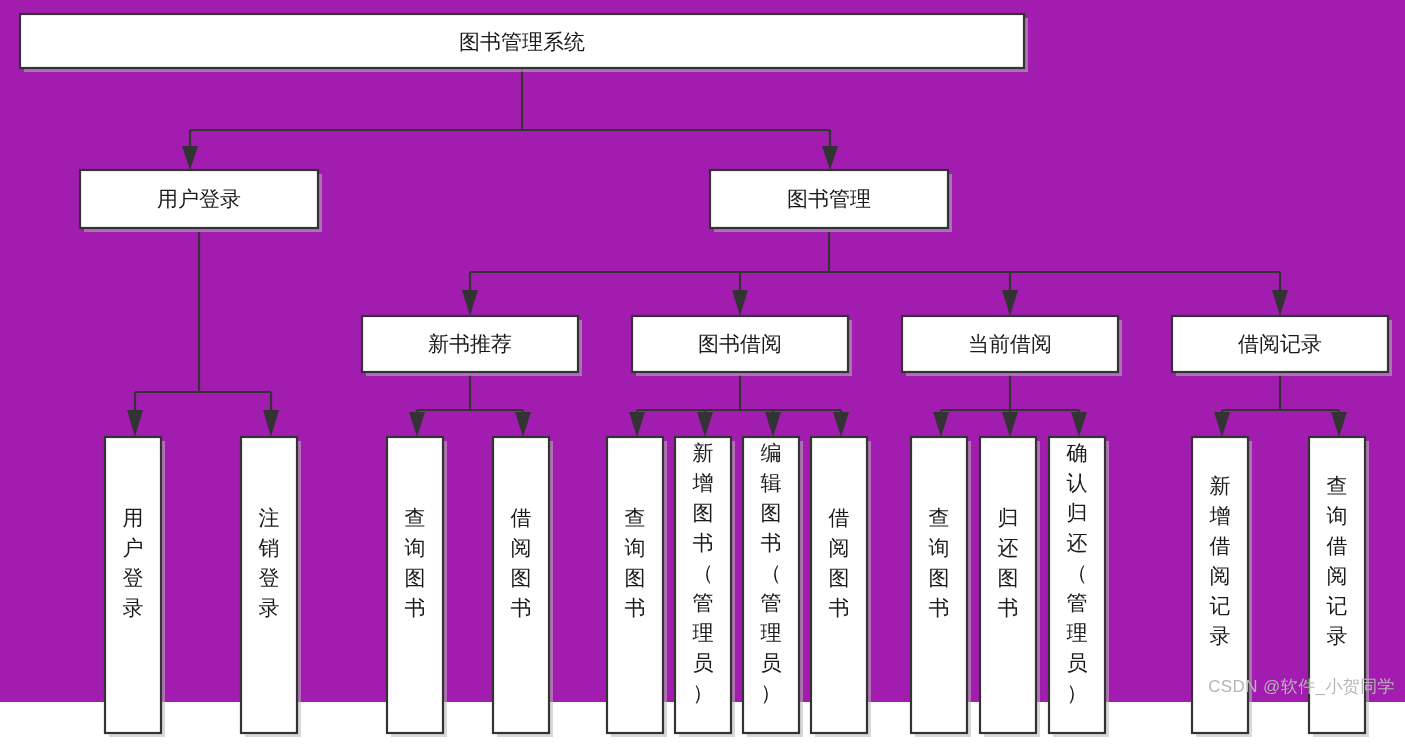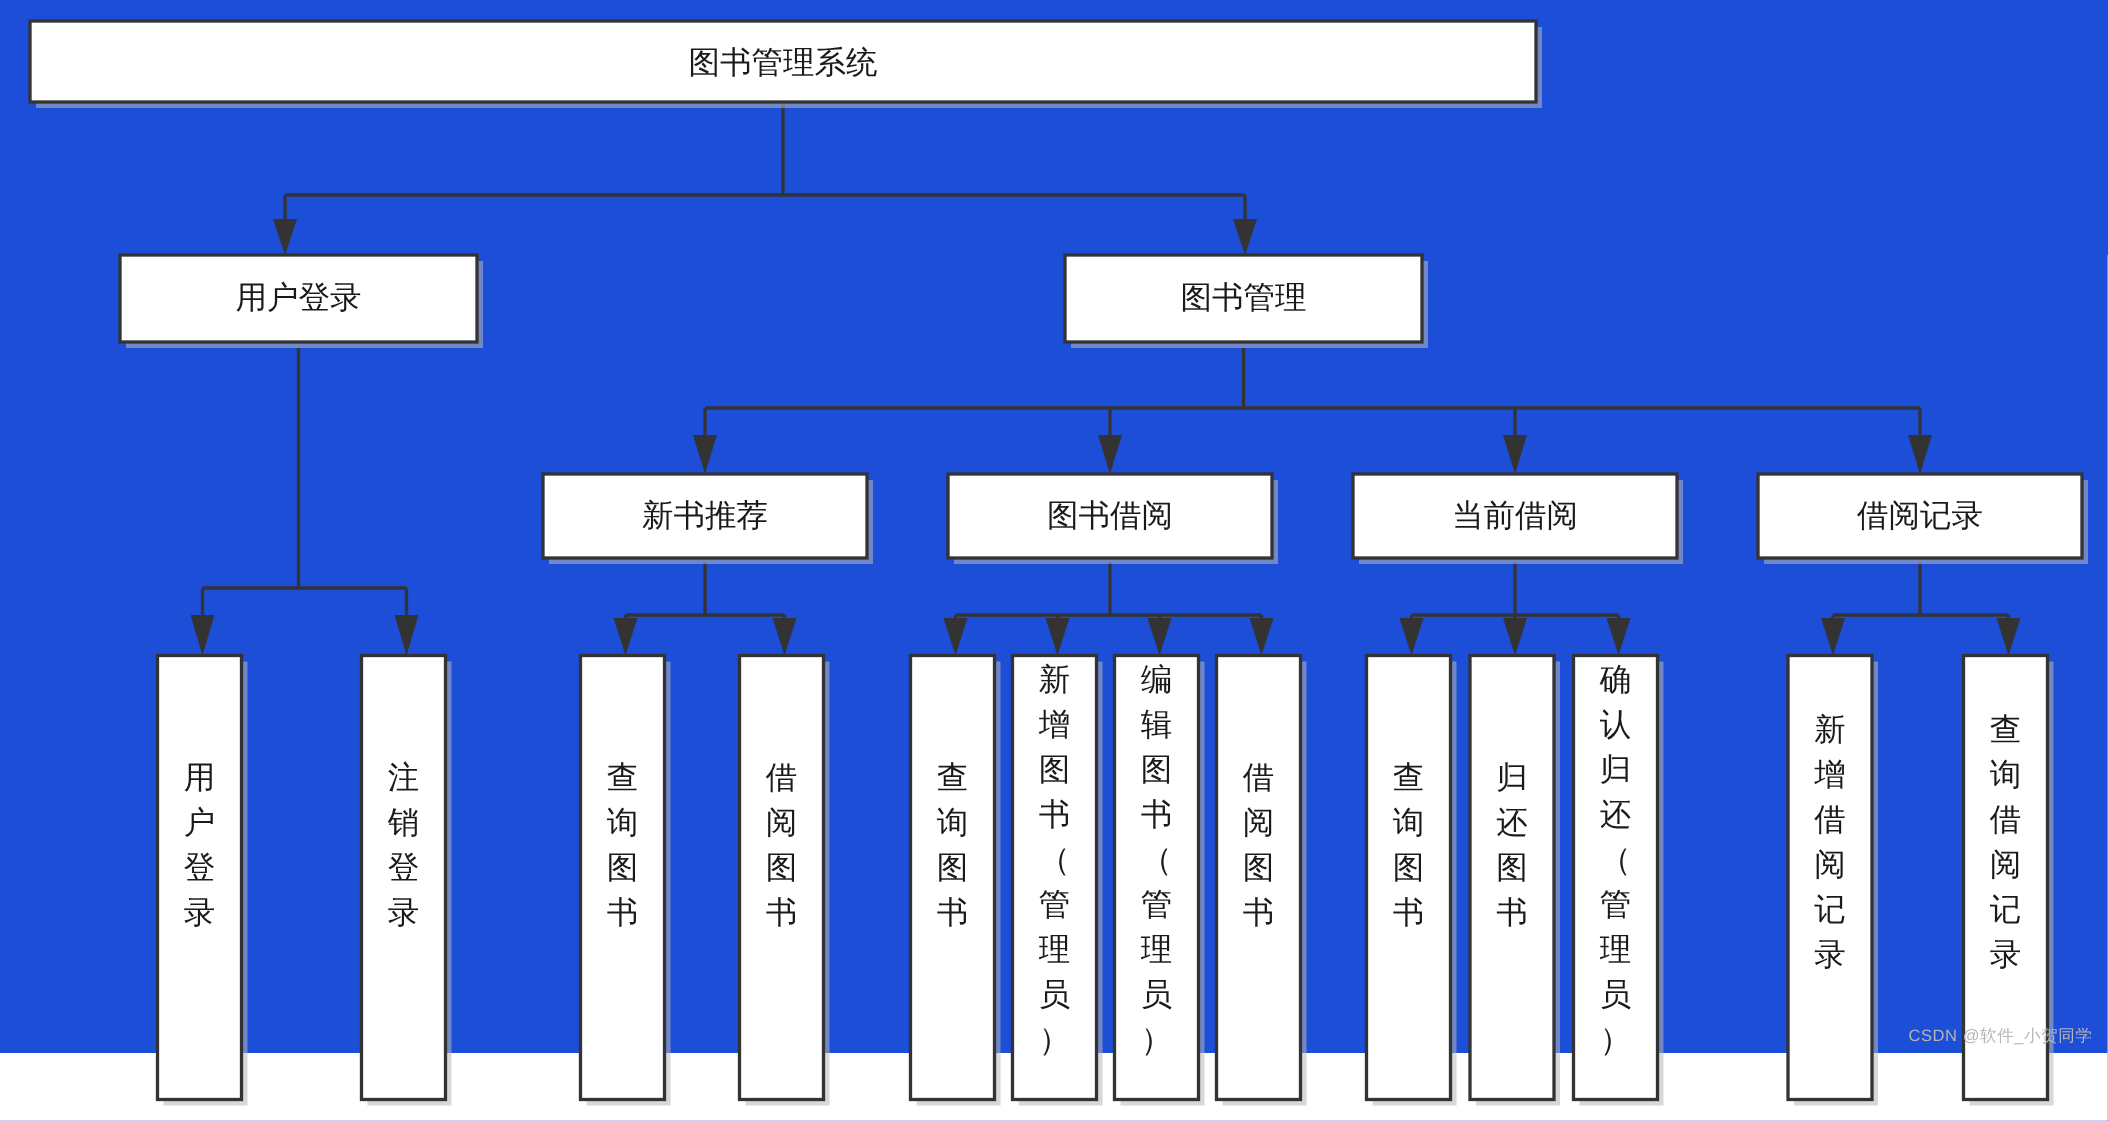--- a/index.html
+++ b/index.html
@@ -10,21 +10,21 @@
   body {
     width: 1405px;
     height: 747px;
     font-family: "Liberation Sans", "DejaVu Sans", sans-serif;
     overflow: hidden;
   }
   #diagram-root {
     position: relative;
     width: 1405px;
     height: 702px;
-    background: #1d4ed8;
+    background: #a21caf;
   }
   svg.diagram-canvas {
     position: absolute;
     top: 0;
     left: 0;
     width: 1405px;
     height: 747px;
     display: block;
   }
   .node-box {
@@ -57,21 +57,21 @@
     font-family: "Liberation Sans", "DejaVu Sans", sans-serif;
     font-size: 21px;
     fill: #1a1a1a;
     text-anchor: middle;
   }
   .watermark {
     position: absolute;
     right: 10px;
     bottom: 4px;
     font-family: "Liberation Sans", "DejaVu Sans", sans-serif;
-    font-size: 11px;
+    font-size: 17px;
     color: #b5b5b5;
     white-space: nowrap;
     letter-spacing: 0.4px;
     user-select: none;
   }
 </style>
 </head>
 <body>
 
 <div id="diagram-root">

